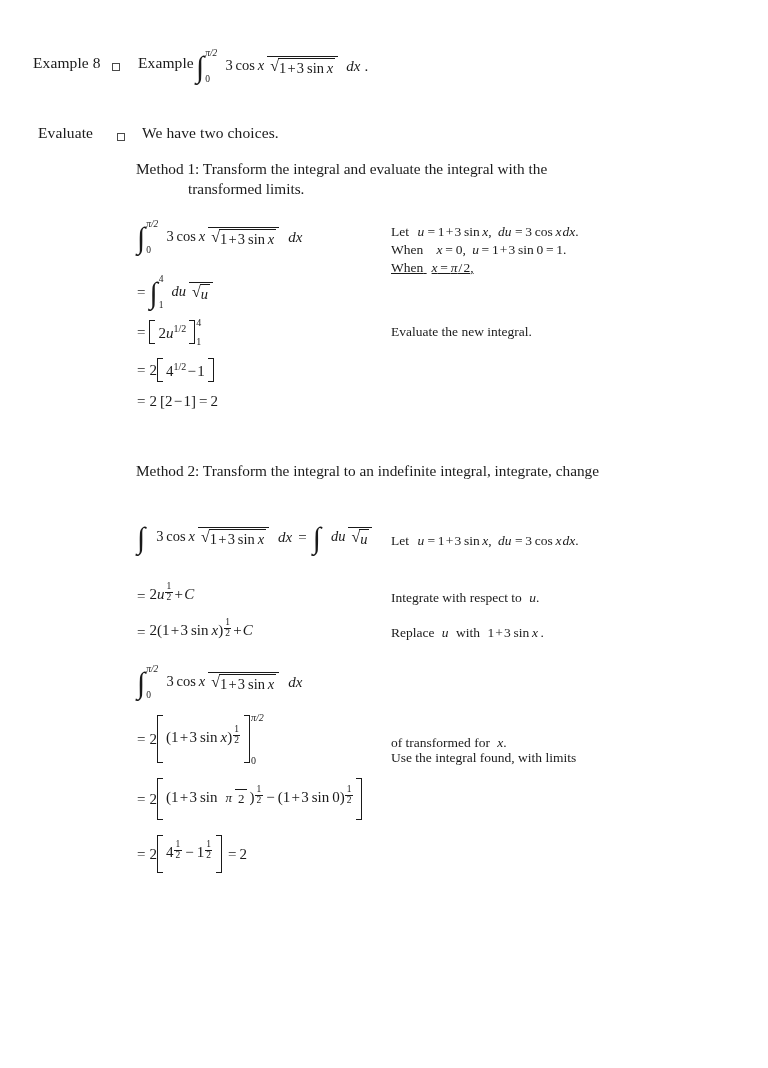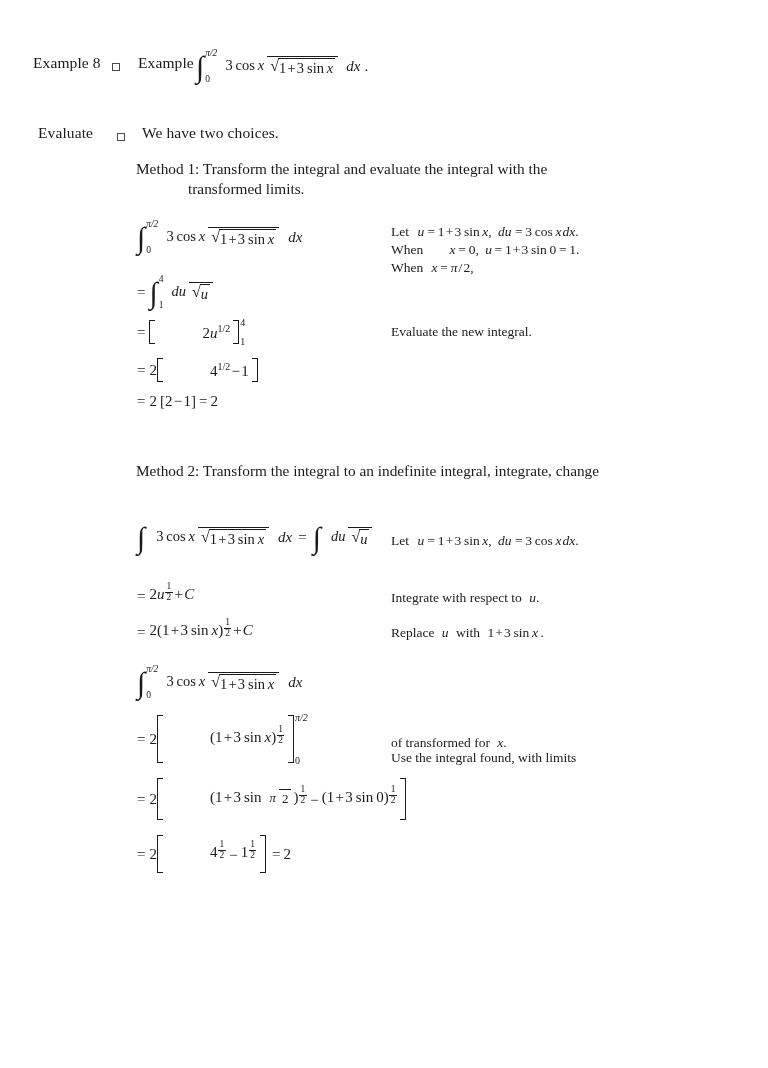--- a/index.html
+++ b/index.html
@@ -114,21 +114,21 @@
   }
   .brk > .bl, .brk > .br {
     display: block;
     width: 5px;
     border-top: 1.2px solid #1a1a1a;
     border-bottom: 1.2px solid #1a1a1a;
     align-self: stretch;
   }
   .brk > .bl { border-left: 1.2px solid #1a1a1a; margin-right: 2px; }
   .brk > .br { border-right: 1.2px solid #1a1a1a; margin-left: 2px; }
-  .brk > .inner { padding: 4px 1px; display: flex; align-items: flex-end; margin-left: 44px; }
+  .brk > .inner { padding: 4px 1px; display: flex; align-items: flex-start; }
 
   .brk-lims {
     display: inline-flex;
     flex-direction: column;
     justify-content: space-between;
     font-size: 10px;
     font-style: normal;
     align-self: stretch;
     margin-left: 1px;
   }
@@ -258,25 +258,25 @@
   <div class="note" style="left:391px; top:222px;">
     <span>Let</span>
     <span class="mi" style="margin-left:5px;">u</span>
     <span>= 1 + 3 sin <span class="mi">x</span></span>,
     <span class="mi" style="margin-left:3px;">du</span>
     <span>= 3 cos <span class="mi">x</span> <span class="mi">dx</span></span>.
   </div>
 
   <div class="note" style="left:391px; top:240px;">
     <span>When</span>
-    <span style="margin-left:23px;"><span class="mi">x</span> = 0</span>,
+    <span style="margin-left:10px;"><span class="mi">x</span> = 0</span>,
     <span style="margin-left:3px;"><span class="mi">u</span> = 1 + 3 sin 0 = 1</span>.
   </div>
 
-  <div class="note" style="left:391px; top:258px;">
+  <div class="note" style="left:391px; top:258px;text-decoration:underline;">
     <span>When</span>
     <span style="margin-left:5px;"><span class="mi">x</span> = <span class="mi">π</span> / 2</span>,
   </div>
 
   <div class="note" style="left:391px; top:322px;">
     <span>Evaluate the new integral.</span>
   </div>
 
   <div class="heading" style="left:136px; top:461px; width:580px;">
     <span>Method 2: Transform the integral to an indefinite integral, integrate, change</span>

